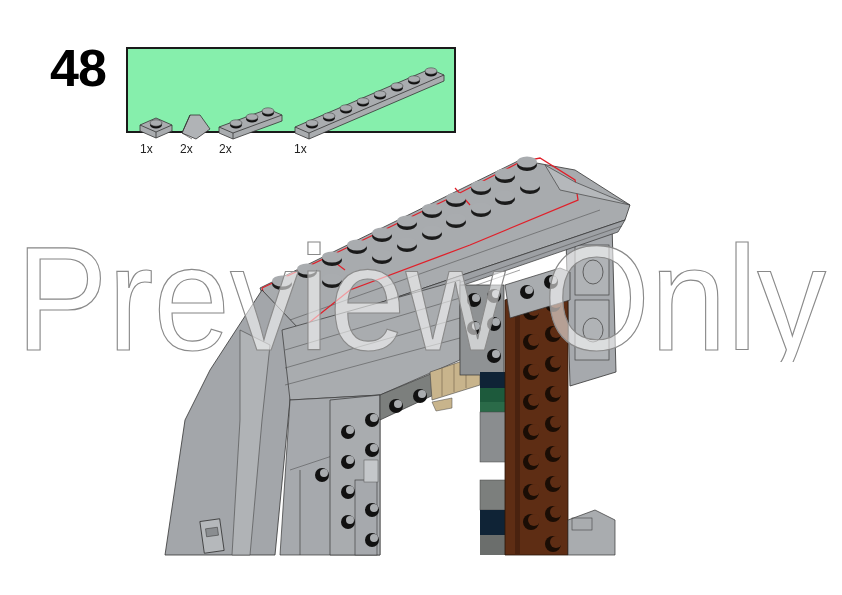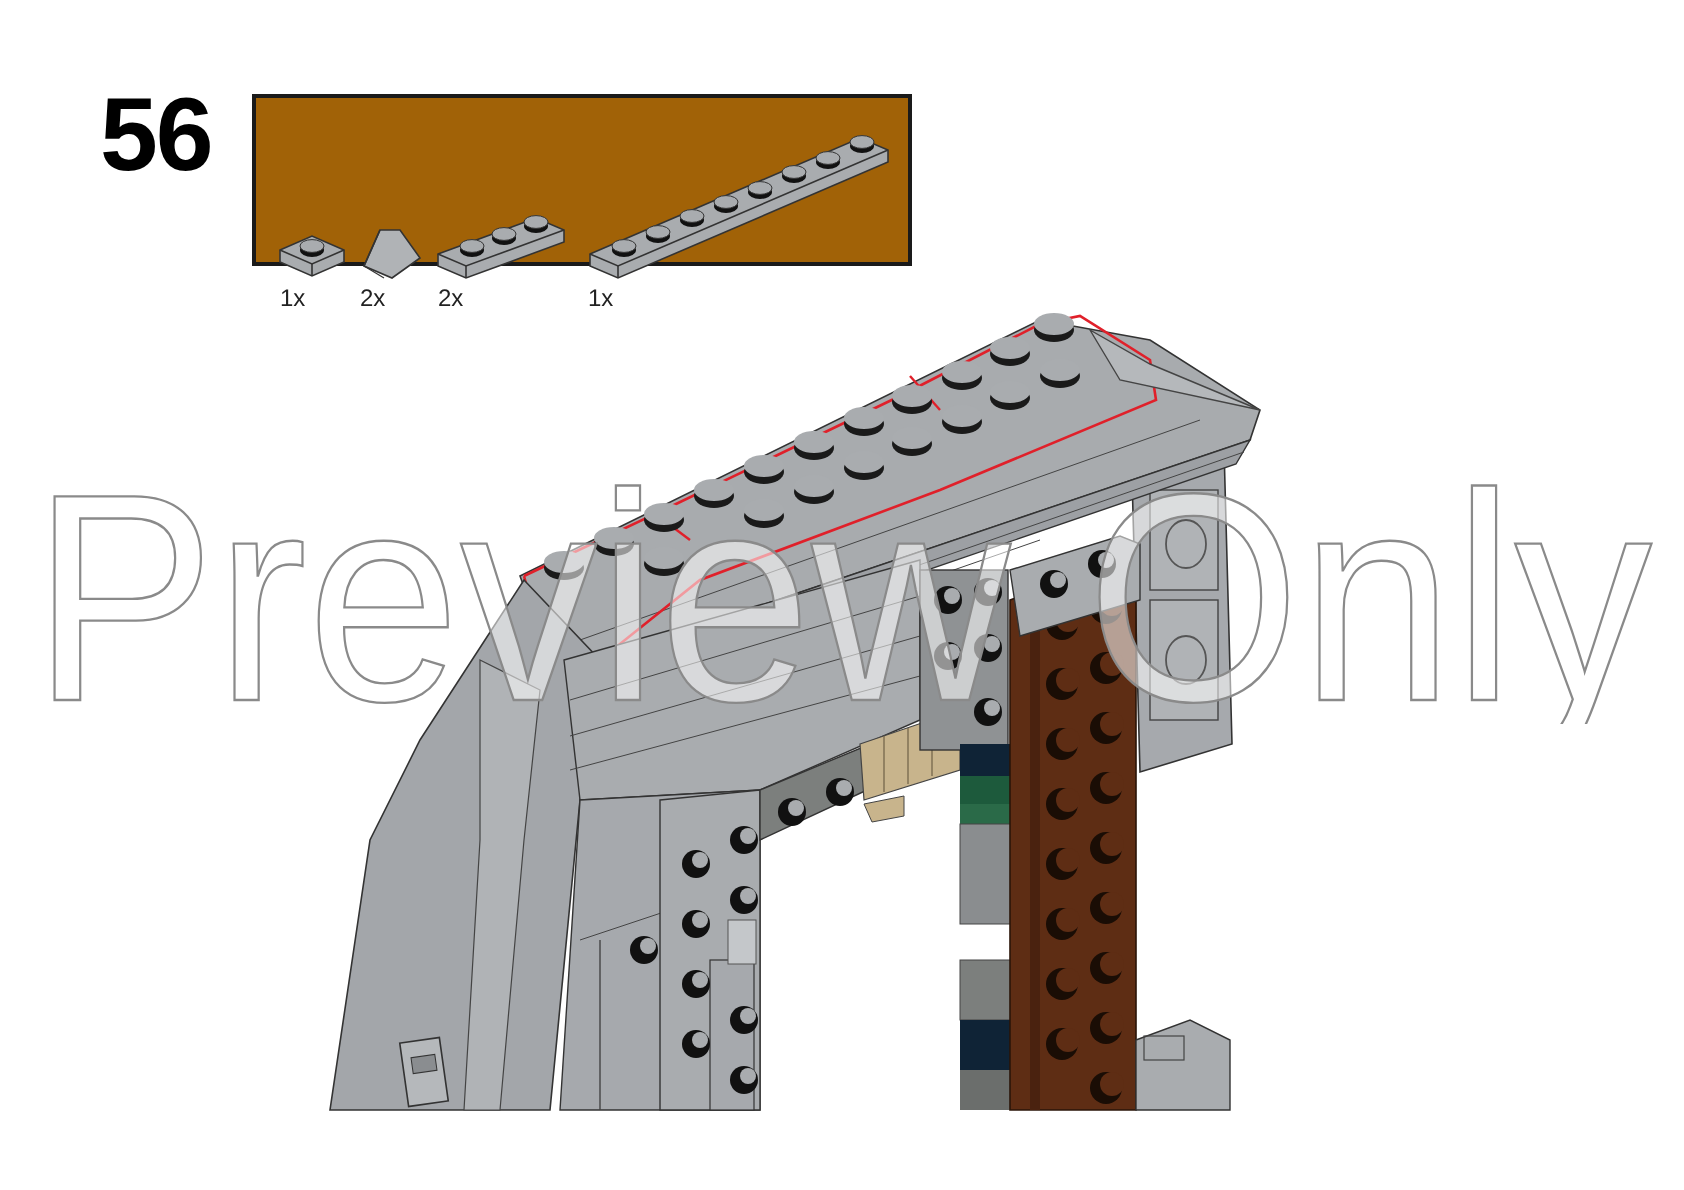--- a/index.html
+++ b/index.html
@@ -1,18 +1,18 @@
 <!DOCTYPE html>
 <html><head>
 <meta charset="utf-8">
 <style>
   html, body { margin:0; padding:0; background:#ffffff; }
   body { width:842px; height:595px; position:relative; overflow:hidden; font-family:"Liberation Sans", sans-serif; }
   .step-number { position:absolute; left:50px; top:42px; font-size:52px; font-weight:bold; color:#000; letter-spacing:-1px; line-height:1; }
-  .parts-callout { position:absolute; left:126px; top:47px; width:330px; height:86px; background:#a16207; border:2px solid #1a1a1a; box-sizing:border-box; }
+  .parts-callout { position:absolute; left:126px; top:47px; width:330px; height:86px; background:#86efac; border:2px solid #1a1a1a; box-sizing:border-box; }
   .part { position:absolute; }
   .part-qty { position:absolute; font-size:12px; color:#222; }
   .model { position:absolute; left:0; top:0; width:842px; height:595px; }
   .watermark { position:absolute; left:0; top:232px; width:842px; height:130px; pointer-events:none; }
 </style>
 </head>
 <body>
 
 <svg class="model" viewBox="0 0 842 595" xmlns="http://www.w3.org/2000/svg">
   <defs>
@@ -234,21 +234,21 @@
         <circle cx="553" cy="280" r="4"></circle>
       </g>
   </g>
 
   <g>
     <polygon points="568,520 595,510 615,520 615,555 568,555" fill="#a9acaf" stroke="#333" stroke-width="0.7"></polygon>
     <rect x="572" y="518" width="20" height="12" fill="none" stroke="#444" stroke-width="0.6"></rect>
   </g>
 </svg>
 
-<div class="step-number">56</div>
+<div class="step-number">48</div>
 
 <div class="parts-callout">
 
   <svg class="part" style="left:10px;top:66px;" width="36" height="26" viewBox="0 0 36 26">
     <polygon points="2,10 18,3 34,10 34,16 18,23 2,16" fill="#a9acaf" stroke="#333" stroke-width="0.8"></polygon>
     <polyline points="2,10 18,17 34,10" fill="none" stroke="#333" stroke-width="0.8"></polyline>
     <line x1="18" y1="17" x2="18" y2="23" stroke="#333" stroke-width="0.8"></line>
     <ellipse cx="18" cy="10" rx="6" ry="3.5" fill="#111"></ellipse>
     <ellipse cx="18" cy="8" rx="6" ry="3.2" fill="#a9acaf" stroke="#333" stroke-width="0.5"></ellipse>
   </svg>

